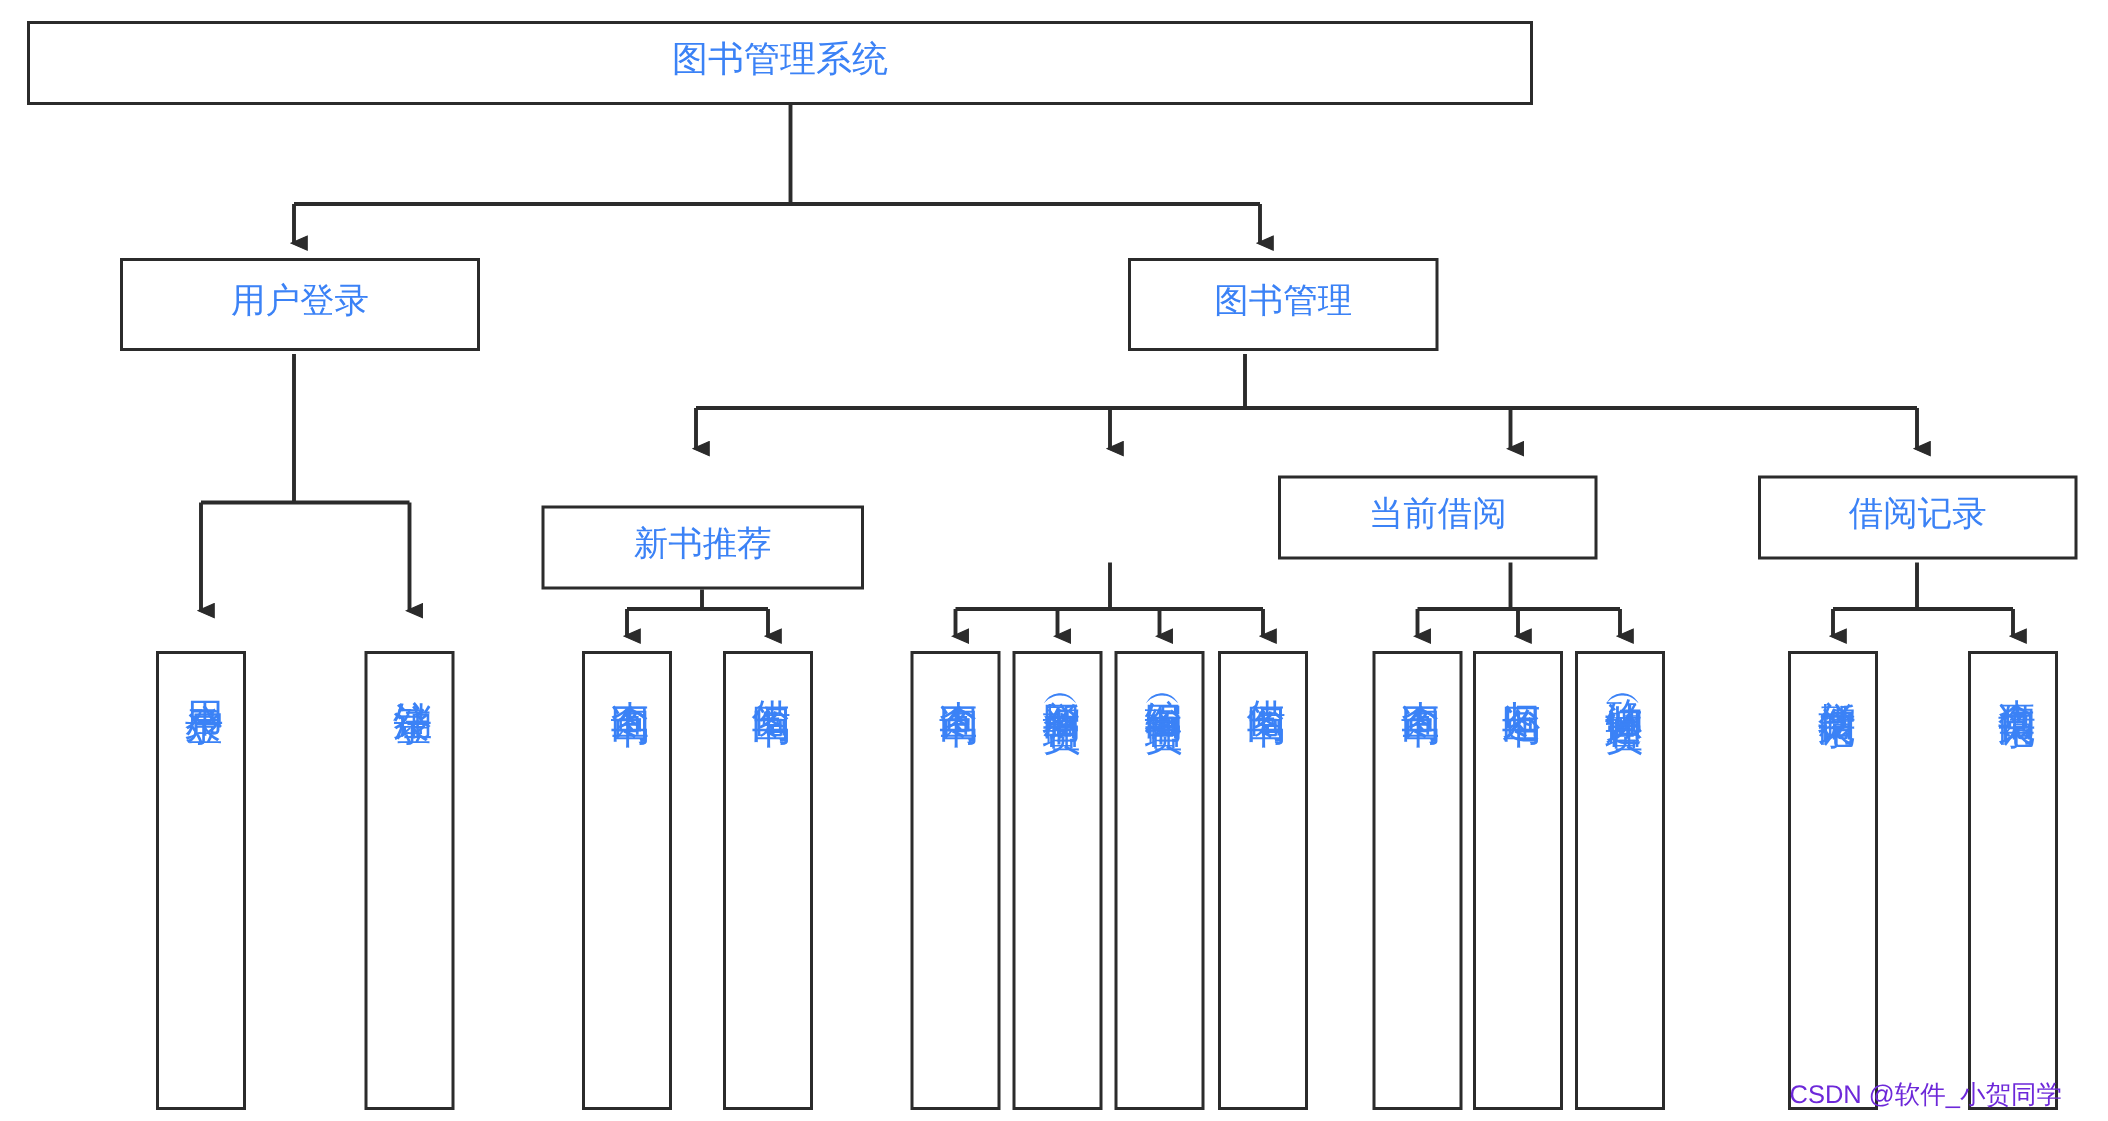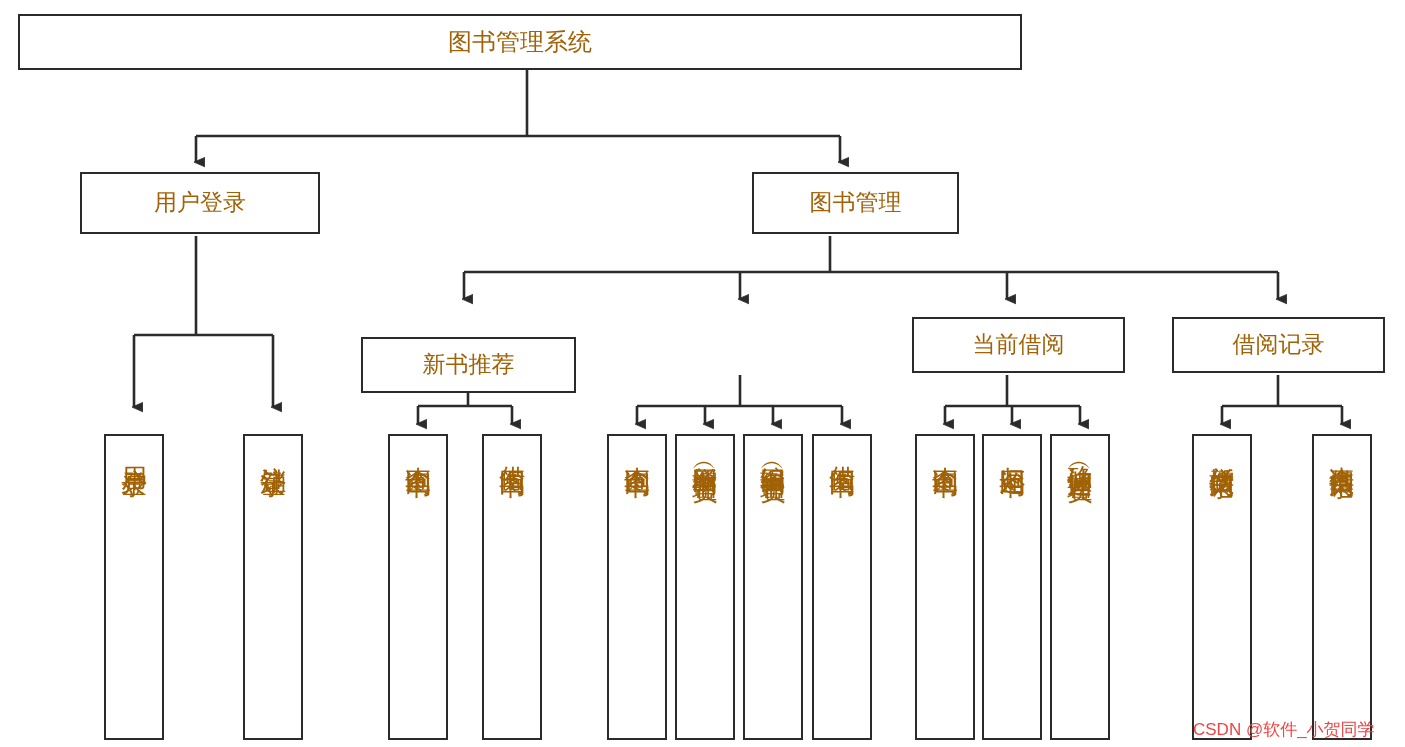--- a/index.html
+++ b/index.html
@@ -28,24 +28,25 @@
     position: absolute;
     box-sizing: border-box;
     background: #ffffff;
     border: 2px solid #2b2b2b;
     display: flex;
     align-items: center;
     justify-content: center;
     z-index: 3;
   }
   .node-label {
-    color: #a16207;
+    color: #3b82f6;
     text-align: left;
     line-height: 1.18;
     white-space: pre;
+    font-family: Liberation Mono, monospace;
   }
   
   .node.horiz .node-label {
     font-size: 23px;
     writing-mode: horizontal-tb;
   }
   .node.root .node-label {
     font-size: 24px;
   }
   
@@ -59,21 +60,21 @@
     font-size: 26px;
     letter-spacing: 2px;
     line-height: 1.05;
     max-height: 292px;
   }
   .node.vert.narrow .node-label {
     font-size: 25px;
   }
   .watermark {
     position: absolute;
-    color: #ef4444;
+    color: #6d28d9;
     font-size: 17px;
     white-space: nowrap;
     z-index: 6;
     pointer-events: none;
   }
 </style>
 </head>
 <body>
 
 <div id="diagram-root">
@@ -139,21 +140,21 @@
 
   <div class="node horiz" style="left:752px; top:172px; width:207px; height:62px;">
     <span class="node-label">图书管理</span>
   </div>
 
   <div class="node horiz" style="left:361px; top:317px; width:215px; height:56px;margin-top:20px;">
     <span class="node-label">新书推荐</span>
   </div>
 
 
-  <div class="node horiz" style="left:912px; top:317px; width:213px; height:56px;">
+  <div class="node horiz" style="left:852px; top:317px; width:213px; height:56px;">
     <span class="node-label">当前借阅</span>
   </div>
 
   <div class="node horiz" style="left:1172px; top:317px; width:213px; height:56px;">
     <span class="node-label">借阅记录</span>
   </div>
 
   <div class="node vert" style="left:104px; top:434px; width:60px; height:306px;">
     <span class="node-label">用户登录</span>
   </div>

